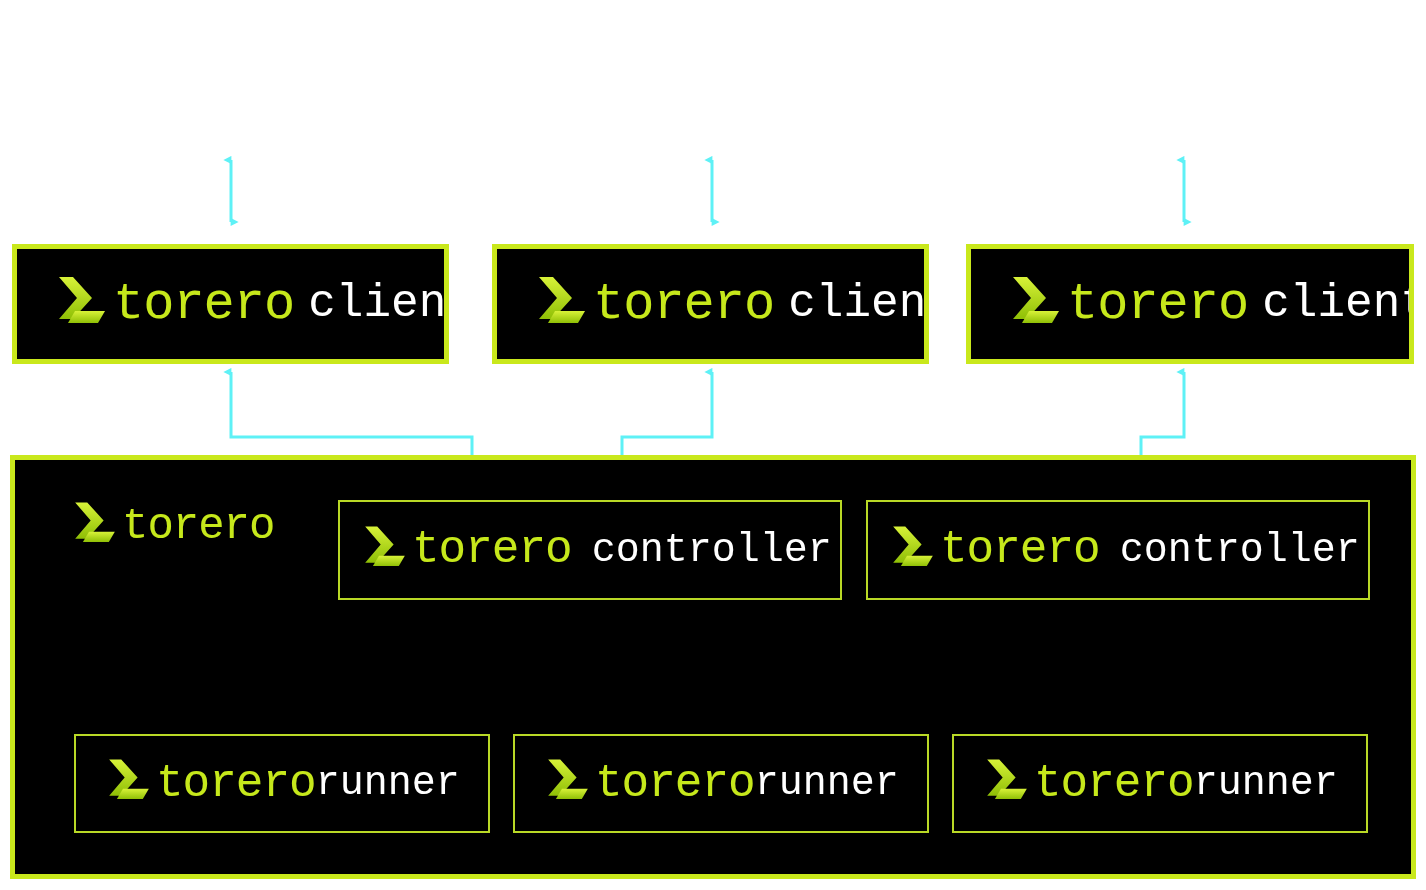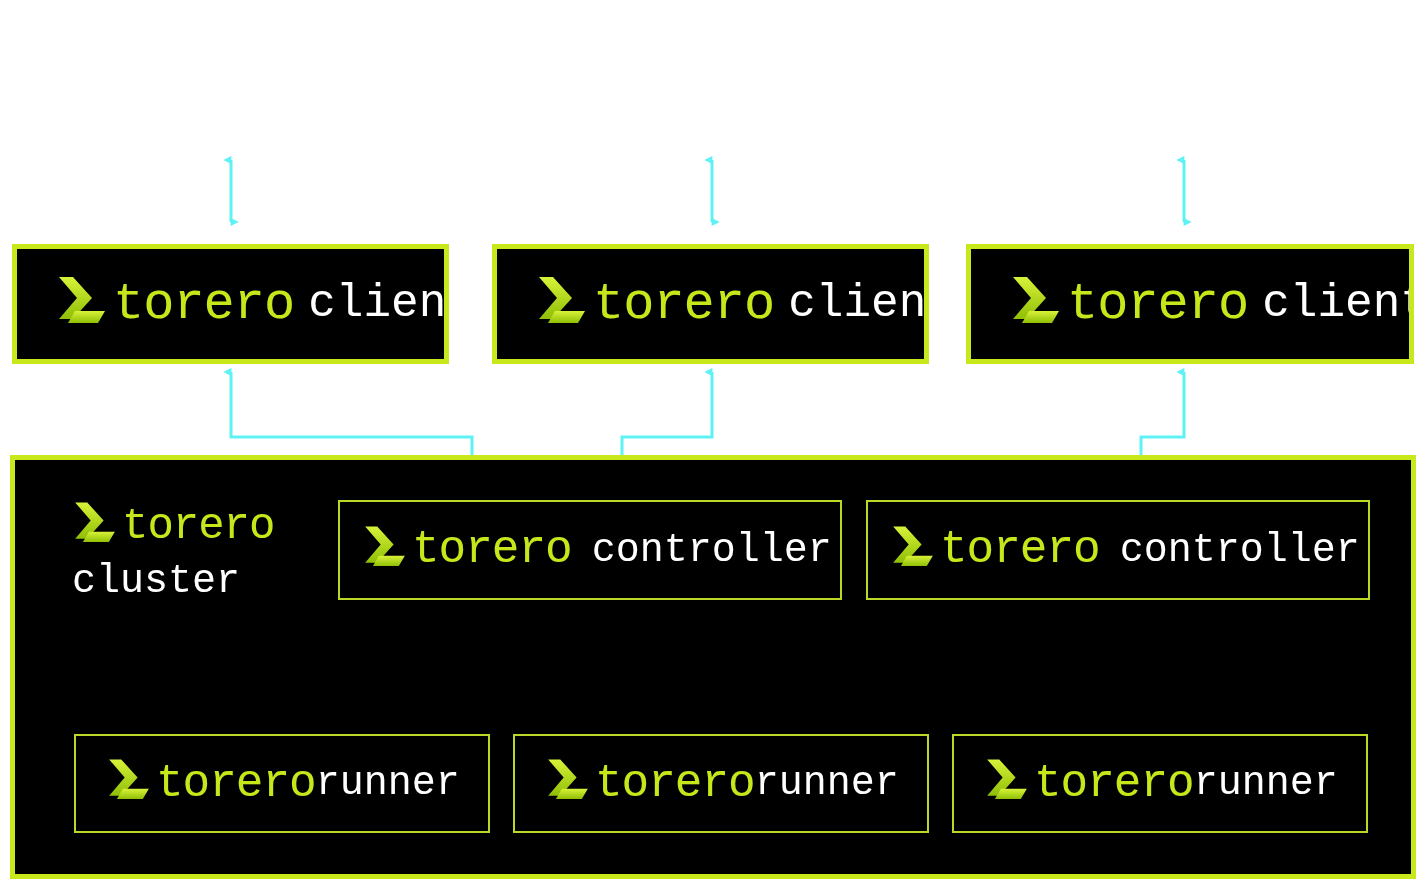--- a/index.html
+++ b/index.html
@@ -224,21 +224,20 @@
                 <stop offset="0" stop-color="#d8f238"></stop>
                 <stop offset="1" stop-color="#8fbf06"></stop>
               </linearGradient>
             </defs>
             <path d="M6 2 L20 2 L39 23 L20 44 L6 44 L24 23 Z" fill="url(#lgc)"></path>
             <path d="M22 36 L52 36 L45 48 L15 48 Z" fill="url(#lgc)"></path>
           </svg>
         </span>
         <span class="brand">torero</span>
       </div>
-      <div class="line2">cluster</div>
     </div>
 
     <div class="node controller" style="left:323px; top:40px; width:504px; height:100px;">
       <span class="logo">
         <svg width="50" height="48" viewBox="0 0 58 54" xmlns="http://www.w3.org/2000/svg">
           <defs>
             <linearGradient id="lgk1" x1="0" y1="0" x2="0" y2="1">
               <stop offset="0" stop-color="#d8f238"></stop>
               <stop offset="1" stop-color="#8fbf06"></stop>
             </linearGradient>

